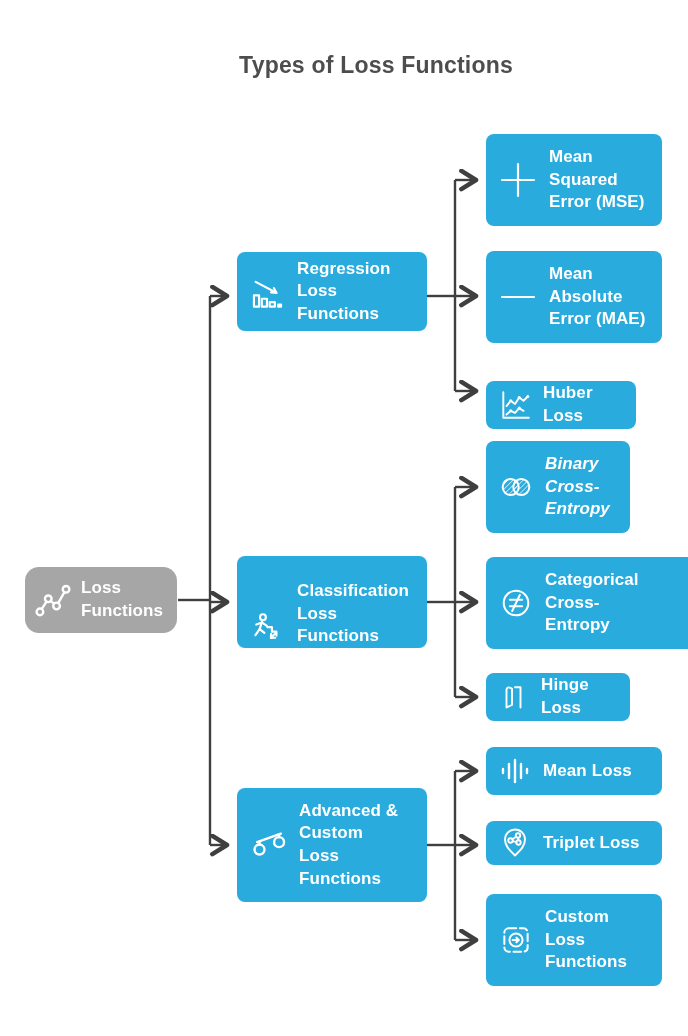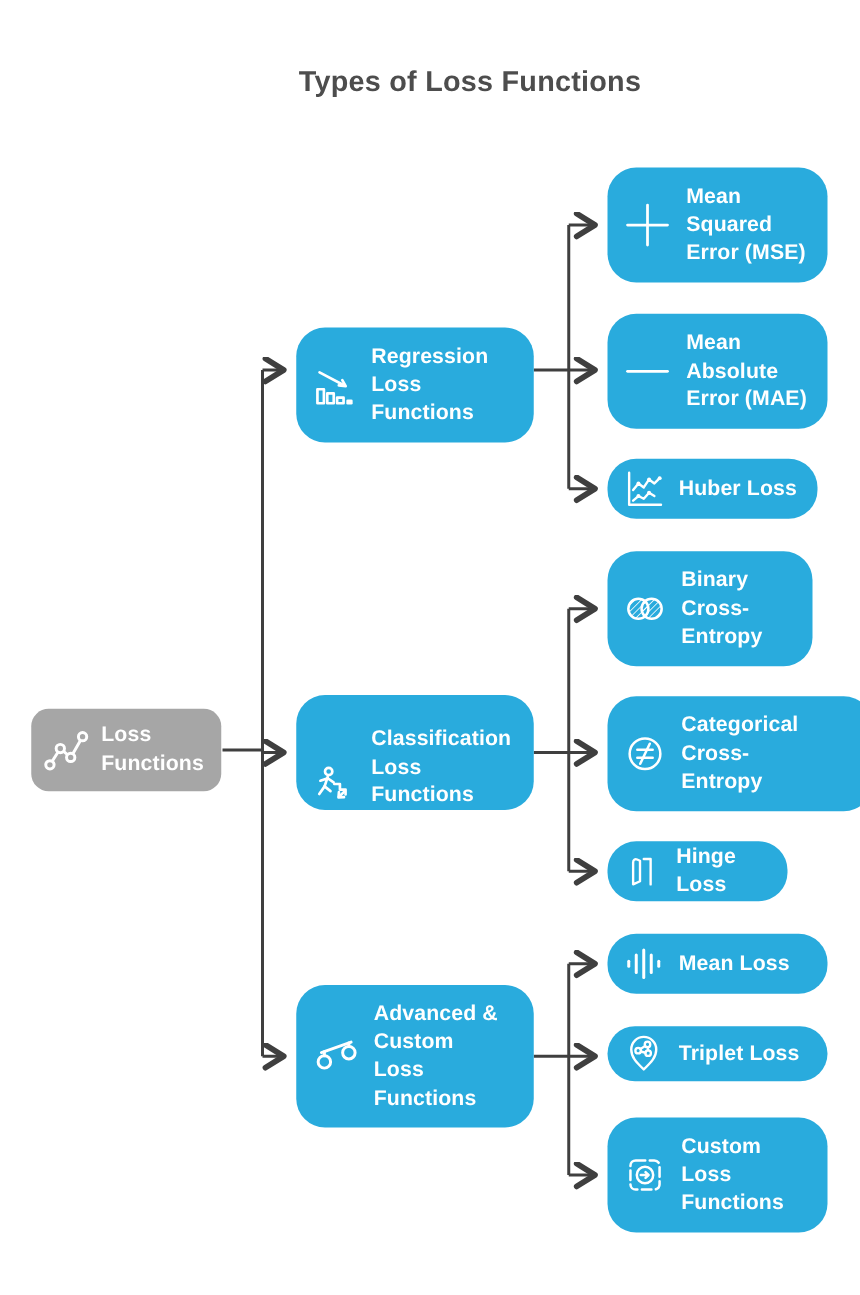--- a/index.html
+++ b/index.html
@@ -14,21 +14,21 @@
     text-align:center;
     font-size:23px;font-weight:600;letter-spacing:.2px;
     color:#4d4d4d;
     padding-left:32px;
   }
   .connectors{position:absolute;left:0;top:0;pointer-events:none;}
   .node{
     position:absolute;
     display:flex;align-items:center;
     box-sizing:border-box;
-    border-radius:23px;
+    border-radius:8px;
     color:#ffffff;
   }
   .node.blue{background:#29abdd;}
   .node.gray{background:#a6a6a6;border-radius:14px;}
   .node .icon{flex:0 0 auto;display:flex;align-items:center;justify-content:center;}
   .node .label{
     white-space:pre-line;
     font-size:17px;font-weight:600;line-height:1.33;
     letter-spacing:.1px;
   }
@@ -83,21 +83,21 @@
       <circle cx="5" cy="26" r="2.8" fill="#a6a6a6"></circle>
       <circle cx="12" cy="15" r="2.8" fill="#a6a6a6"></circle>
       <circle cx="19" cy="21" r="2.8" fill="#a6a6a6"></circle>
       <circle cx="27" cy="7" r="2.8" fill="#a6a6a6"></circle>
     </svg>
   </span>
   <span class="label">Loss
 Functions</span>
 </div>
 
-<div class="node blue pad-big" style="left:237px;top:262px;width:190px;height:92px;">
+<div class="node blue pad-big" style="left:237px;top:252px;width:190px;height:79px;">
   <span class="icon">
     <svg class="ic" width="36" height="36" viewBox="0 0 32 32" fill="none" stroke="#fff" stroke-width="1.9" stroke-linecap="round" stroke-linejoin="round">
       <path d="M5,7 L23,16.5"></path>
       <path d="M23.6,16.8 L18.7,16.3 M23.6,16.8 L21.2,12.5"></path>
       <rect x="3.5" y="19" width="4.6" height="10"></rect>
       <rect x="10.5" y="22" width="4.6" height="7"></rect>
       <rect x="17.5" y="25" width="4.6" height="4"></rect>
       <rect x="25" y="27.2" width="2.6" height="1.8" fill="#fff"></rect>
     </svg>
   </span>
@@ -157,37 +157,37 @@
   <span class="icon">
     <svg class="ic" width="40" height="40" viewBox="0 0 40 40" fill="none" stroke="#fff" stroke-width="2.2" stroke-linecap="round">
       <path d="M4,20 H36"></path>
     </svg>
   </span>
   <span class="label">Mean
 Absolute
 Error (MAE)</span>
 </div>
 
-<div class="node blue pad-leaf" style="left:486px;top:367px;width:168px;height:48px;">
+<div class="node blue pad-leaf" style="left:486px;top:381px;width:150px;height:48px;">
   <span class="icon">
     <svg class="ic" width="34" height="34" viewBox="0 0 32 32" fill="none" stroke="#fff" stroke-width="1.8" stroke-linecap="round" stroke-linejoin="round">
       <path d="M5,4 V28 H29"></path>
       <polyline points="8,17 12,12 16,15 20,9 24,12 28,8"></polyline>
       <circle cx="12" cy="12" r="1.5" fill="#fff" stroke="none"></circle>
       <circle cx="20" cy="9" r="1.5" fill="#fff" stroke="none"></circle>
       <circle cx="28" cy="8" r="1.5" fill="#fff" stroke="none"></circle>
       <polyline points="8,25 12,21.5 16,23.5 20,19 24,21.5"></polyline>
       <circle cx="12" cy="21.5" r="1.5" fill="#fff" stroke="none"></circle>
       <circle cx="20" cy="19" r="1.5" fill="#fff" stroke="none"></circle>
     </svg>
   </span>
   <span class="label">Huber Loss</span>
 </div>
 
-<div class="node blue pad-leaf" style="left:486px;top:441px;width:164px;height:92px;">
+<div class="node blue pad-leaf" style="left:486px;top:441px;width:144px;height:92px;font-style:italic;">
   <span class="icon">
     <svg class="ic" width="36" height="36" viewBox="0 0 34 34" fill="none">
       <defs>
         <pattern id="hatch-b" width="3.4" height="3.4" patternUnits="userSpaceOnUse" patternTransform="rotate(45)">
           <line x1="0" y1="0" x2="0" y2="3.4" stroke="#fff" stroke-width="1.2"></line>
         </pattern>
       </defs>
       <circle cx="12" cy="17" r="7.6" fill="url(#hatch-b)" stroke="#fff" stroke-width="1.9"></circle>
       <circle cx="22" cy="17" r="7.6" fill="url(#hatch-b)" stroke="#fff" stroke-width="1.9"></circle>
     </svg>

